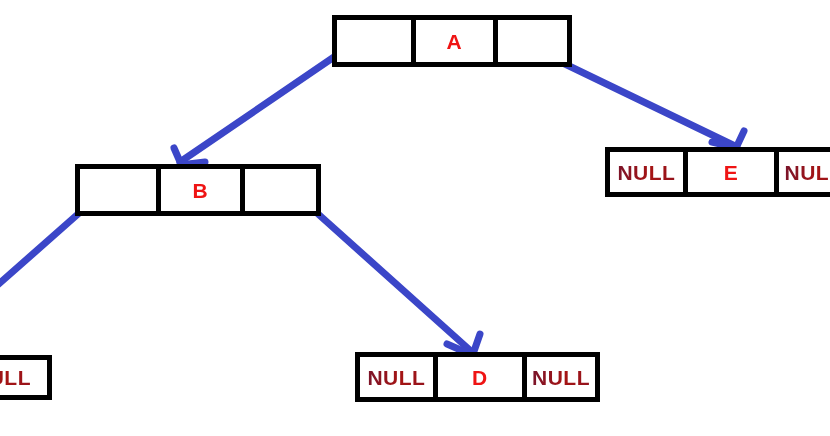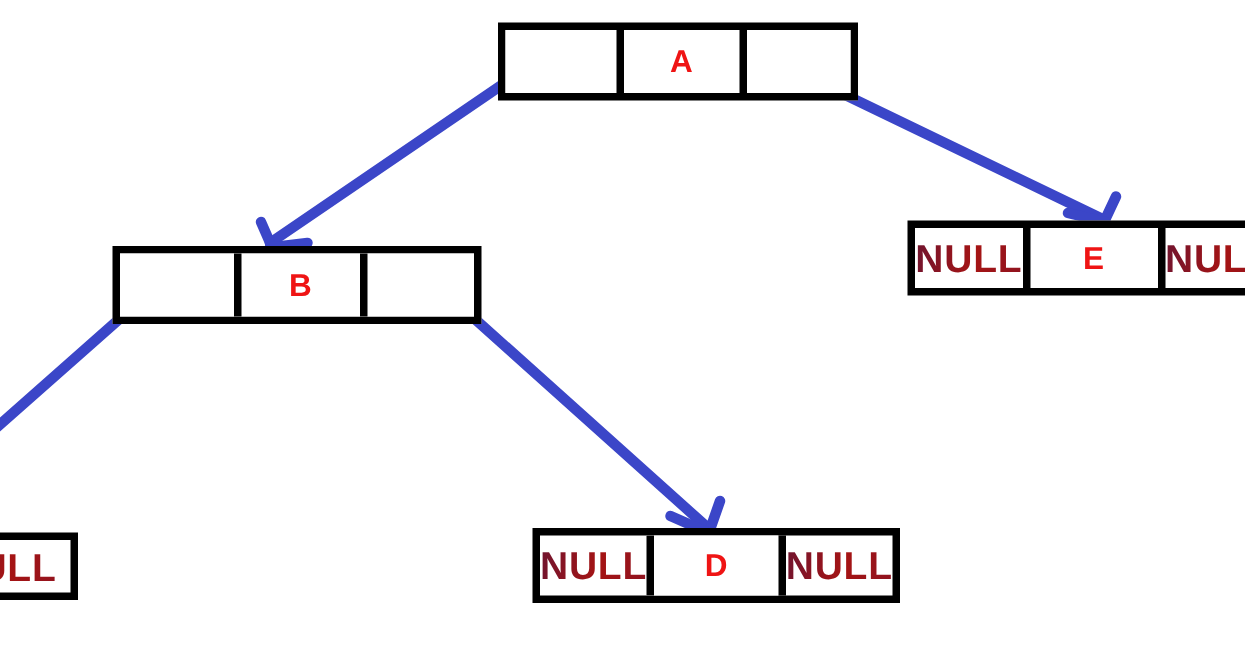--- a/index.html
+++ b/index.html
@@ -32,21 +32,21 @@
     justify-content:center;
     background:#ffffff;
     font-weight:bold;
     letter-spacing:0.5px;
     line-height:1;
   }
   .cell + .cell{ border-left:5px solid #000000; }
   .cell.ptr{ color:transparent; }
   .cell.key{ color:#ef1414; font-size:21px; }
   .cell.nullc{
-    font-size:26px;
+    font-size:21px;
     color:#8c1321;
     background-image:linear-gradient(100deg,#6e1430 0%,#a51414 55%,#8e1320 100%);
     -webkit-background-clip:text;
     background-clip:text;
     -webkit-text-fill-color:transparent;
   }
 
   
   #node-a{ left:332px; top:15px; width:240px; height:52px; }
   #node-a .c1{ width:76px; }

